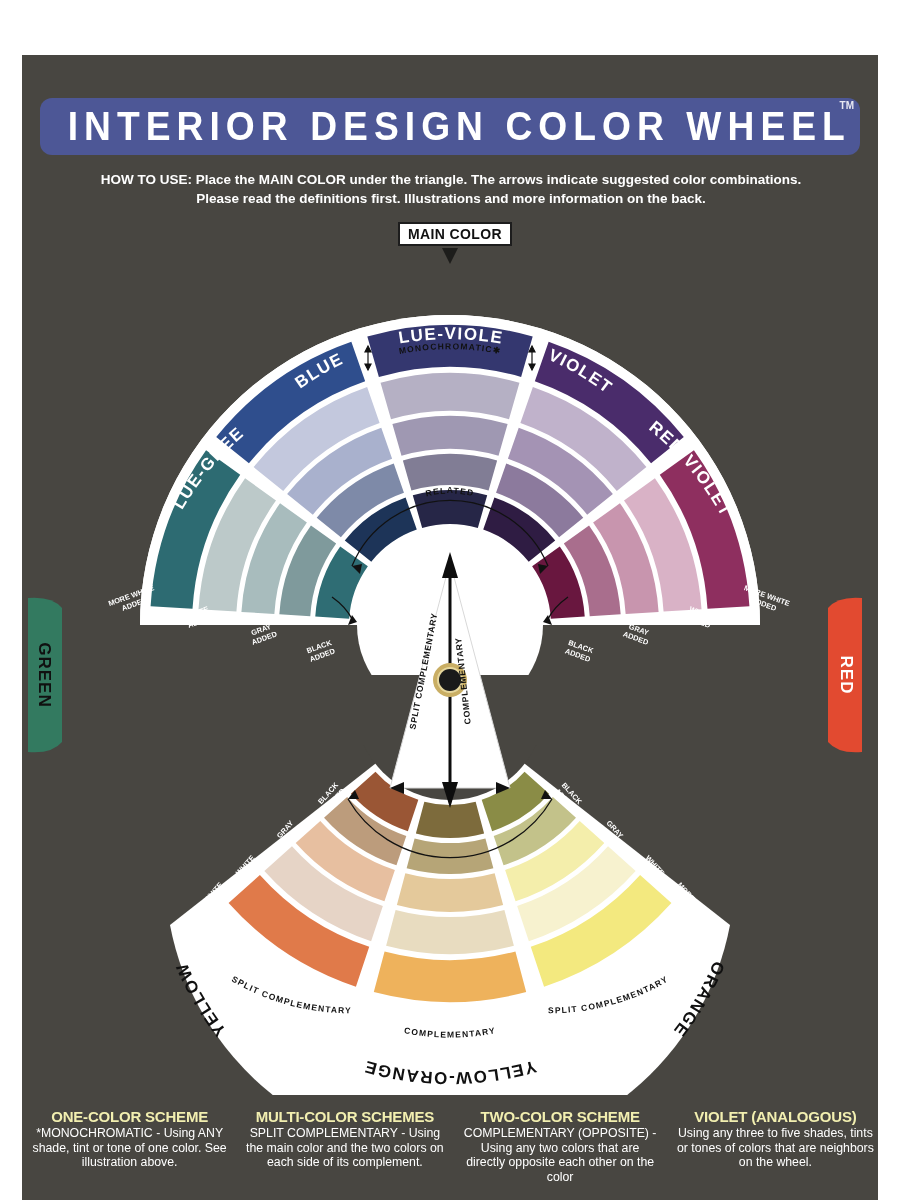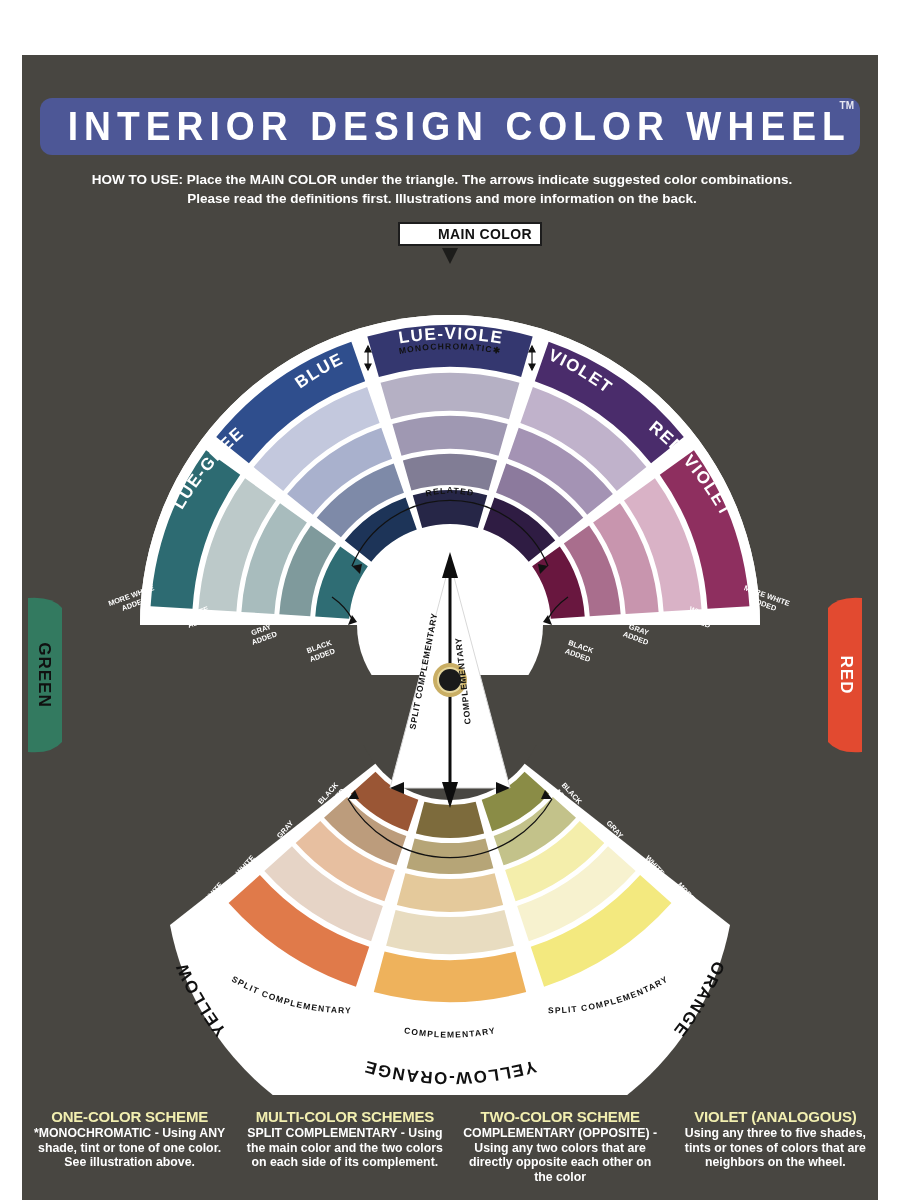--- a/index.html
+++ b/index.html
@@ -47,21 +47,21 @@
   #banner-tm{
     position:absolute;
     right:6px;top:2px;
     color:#e8e8f2;
     font-size:10px;font-weight:bold;
     letter-spacing:0px;
   }
   
   #howto{
     position:absolute;
-    left:52px;top:170px;
+    left:61px;top:170px;
     width:780px;
     text-align:center;
     color:#ffffff;
     font-size:13.5px;
     font-weight:bold;
     line-height:19px;
   }
   
   #maincolor-tab{
     position:absolute;
@@ -69,21 +69,20 @@
     width:110px;height:20px;
     background:#ffffff;
     border:2px solid #1d1d1d;
     color:#111111;
     font-size:14px;
     font-weight:bold;
     line-height:20px;
     text-align:center;
     letter-spacing:0.4px;
     z-index:12;
-    padding-left:30px;
   }
   
   .wheel{position:absolute;}
   #top-wheel{left:0px;top:215px;}
   #bottom-wheel{left:0px;top:745px;}
   #center-piece{left:0px;top:520px;z-index:10;}
   
   .sidetab{
     position:absolute;
     width:44px;height:170px;
@@ -120,21 +119,21 @@
     color:#f2efb0;
     font-size:15px;
     font-weight:bold;
     letter-spacing:-0.2px;
     margin-bottom:1px;
     white-space:nowrap;
   }
   .def-body{
     color:#ffffff;
     font-size:12.3px;
-    font-weight:bold;
+    font-weight:normal;
     line-height:14.6px;
     text-align:center;
   }
   .label-sm{
     font-size:7.4px;
     font-weight:bold;
     fill:#ffffff;
     font-family:"Liberation Sans",sans-serif;
   }
   .seg-name{

